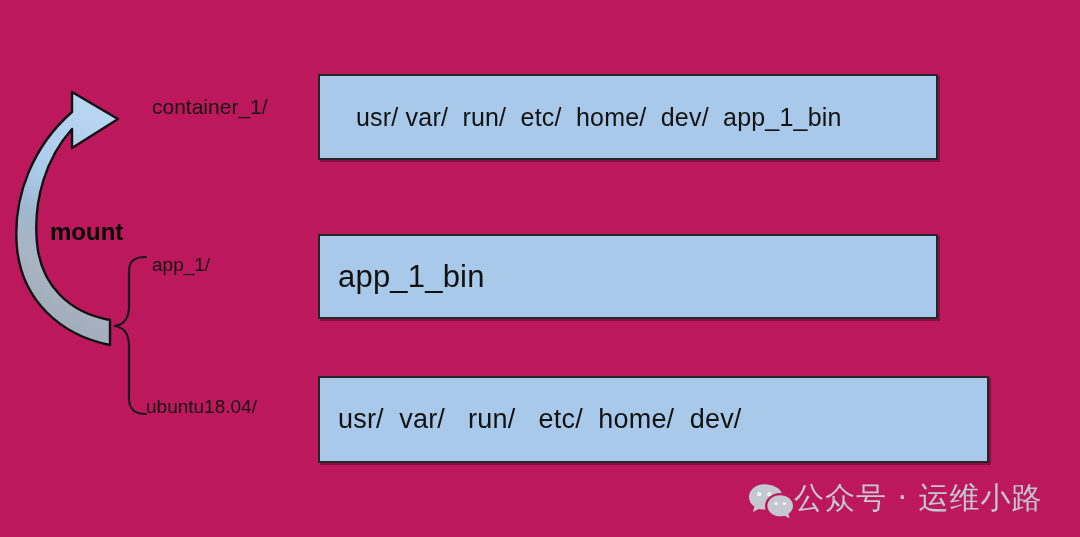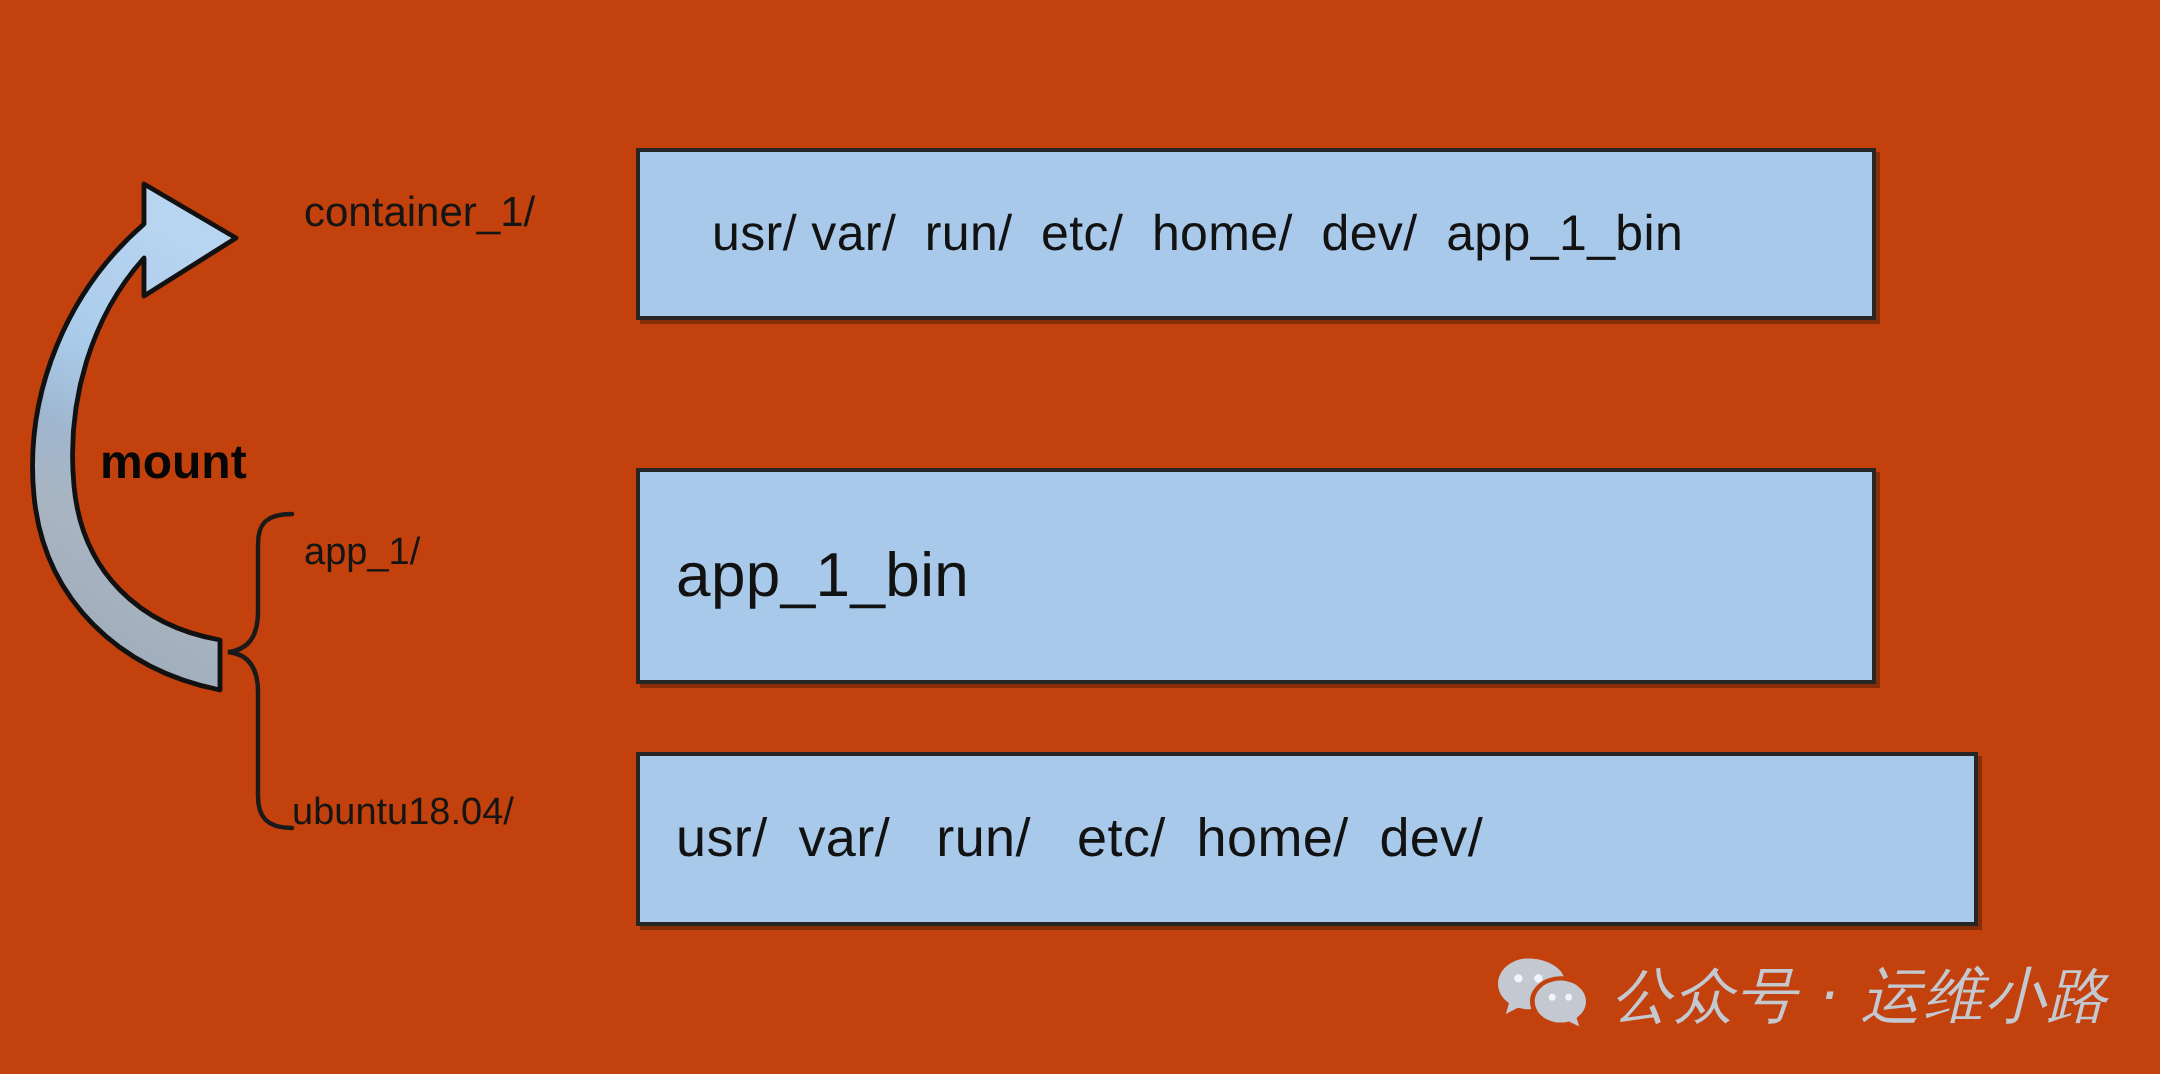--- a/index.html
+++ b/index.html
@@ -11,21 +11,21 @@
     width: 1080px;
     height: 537px;
     background: #f1f4fa;
     font-family: "Liberation Sans", sans-serif;
     overflow: hidden;
   }
   #canvas {
     position: relative;
     width: 1080px;
     height: 537px;
-    background: #c2410c;
+    background: #be185d;
   }
 
   
   .fsbox {
     position: absolute;
     background: #a9c9ea;
     border: 2px solid #262626;
     box-sizing: border-box;
     display: flex;
     align-items: center;
@@ -34,34 +34,34 @@
   .fsbox .fstext {
     color: #121212;
     white-space: pre;
     padding-left: 18px;
     letter-spacing: 0.2px;
   }
 
   #box-container-1 { left: 318px; top: 74px;  width: 620px; height: 86px; }
   #box-container-1 .fstext { font-size: 25px; padding-left: 36px; }
 
-  #box-app-1      { left: 318px; top: 234px; width: 620px; height: 108px; }
+  #box-app-1      { left: 318px; top: 234px; width: 620px; height: 85px; }
   #box-app-1 .fstext { font-size: 31px; }
 
   #box-ubuntu     { left: 318px; top: 376px; width: 671px; height: 87px; }
   #box-ubuntu .fstext { font-size: 27px; }
 
   
   .side-label {
     position: absolute;
     color: #151515;
     white-space: nowrap;
   }
   #label-container-1 { left: 152px; top: 95px;  font-size: 21px; }
-  #label-app-1       { left: 152px; top: 254px; font-size: 19px; margin-top: 12px; }
+  #label-app-1       { left: 152px; top: 254px; font-size: 19px; }
   #label-ubuntu      { left: 146px; top: 396px; font-size: 19px; }
 
   #label-mount {
     position: absolute;
     left: 50px;
     top: 174px;
     font-size: 24px;
     font-weight: bold;
     color: #060606;
     white-space: nowrap;
@@ -77,23 +77,21 @@
     height: 537px;
     pointer-events: none;
   }
 
   
   #watermark {
     position: absolute;
     left: 748px;
     top: 478px;
     display: flex;
-    align-items: flex-start;
-    gap: 12px;
-    font-style: italic;
+    align-items: flex-end;
   }
   #watermark .wm-text {
     font-size: 30px;
     color: #c3c8d1;
     font-family: "DejaVu Sans", sans-serif;
     white-space: nowrap;
     letter-spacing: 1px;
   }
   #watermark .wm-icon { display: block; }
 </style>

